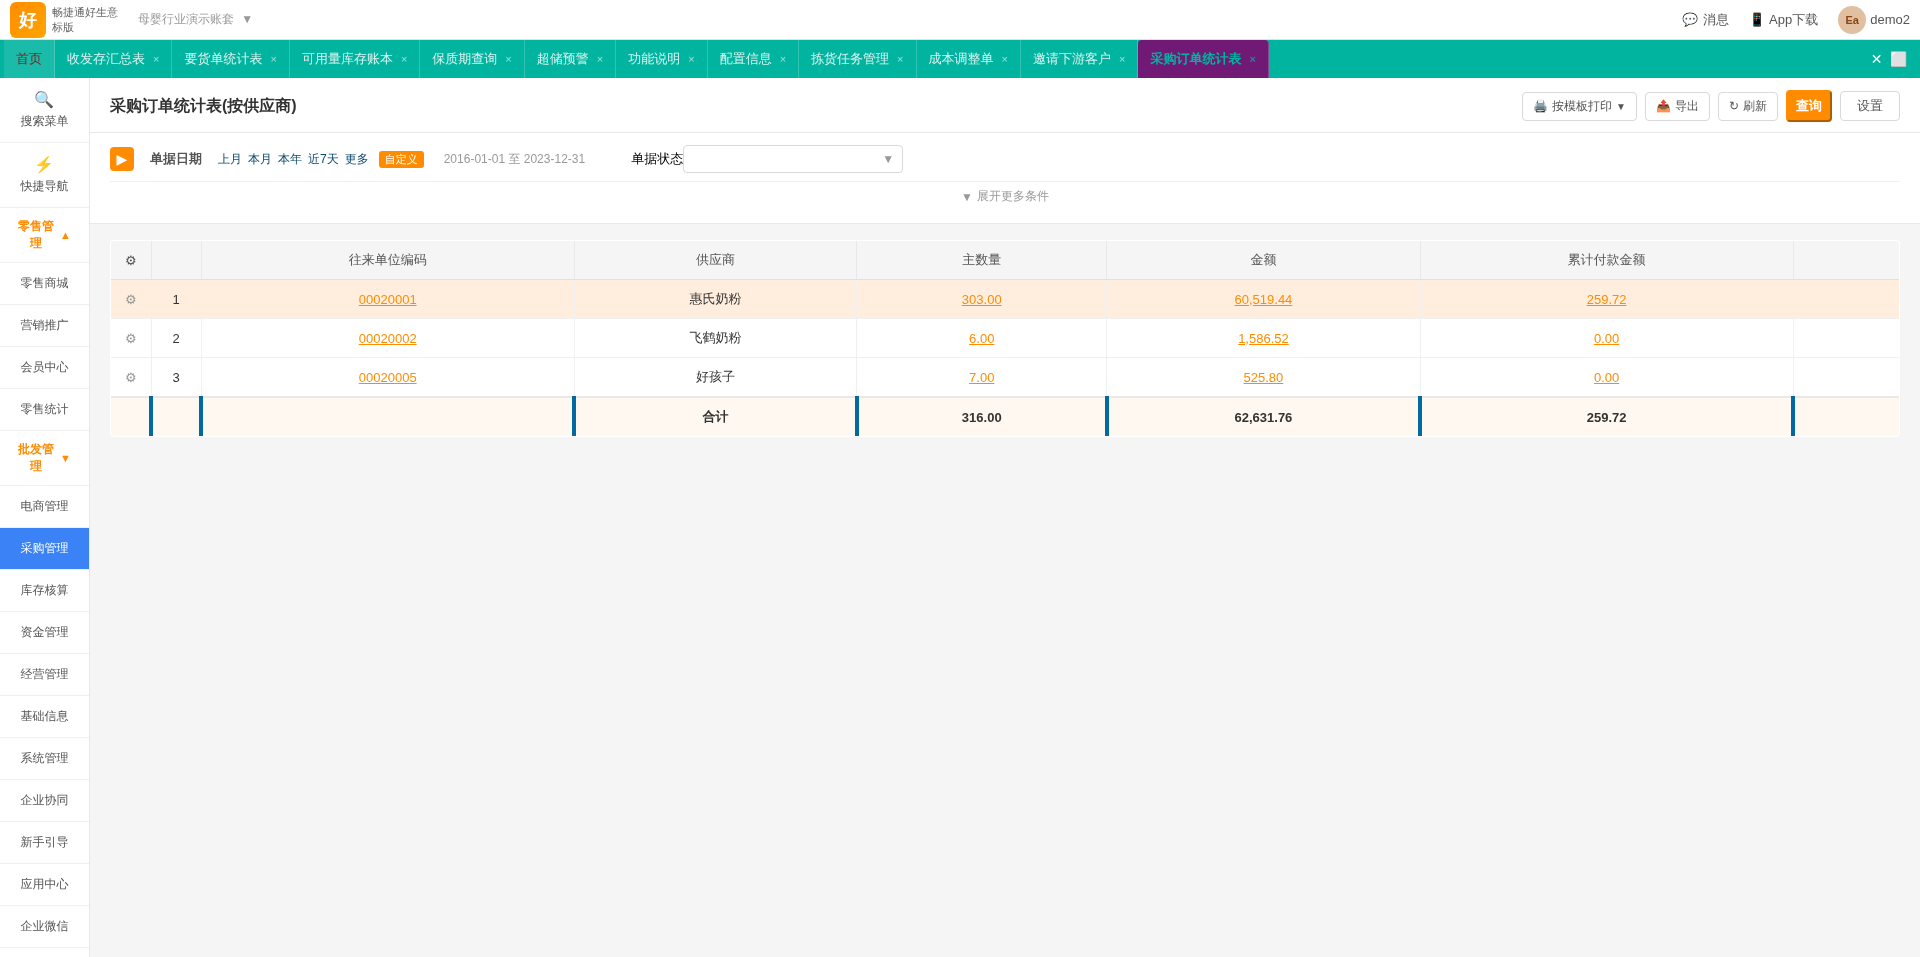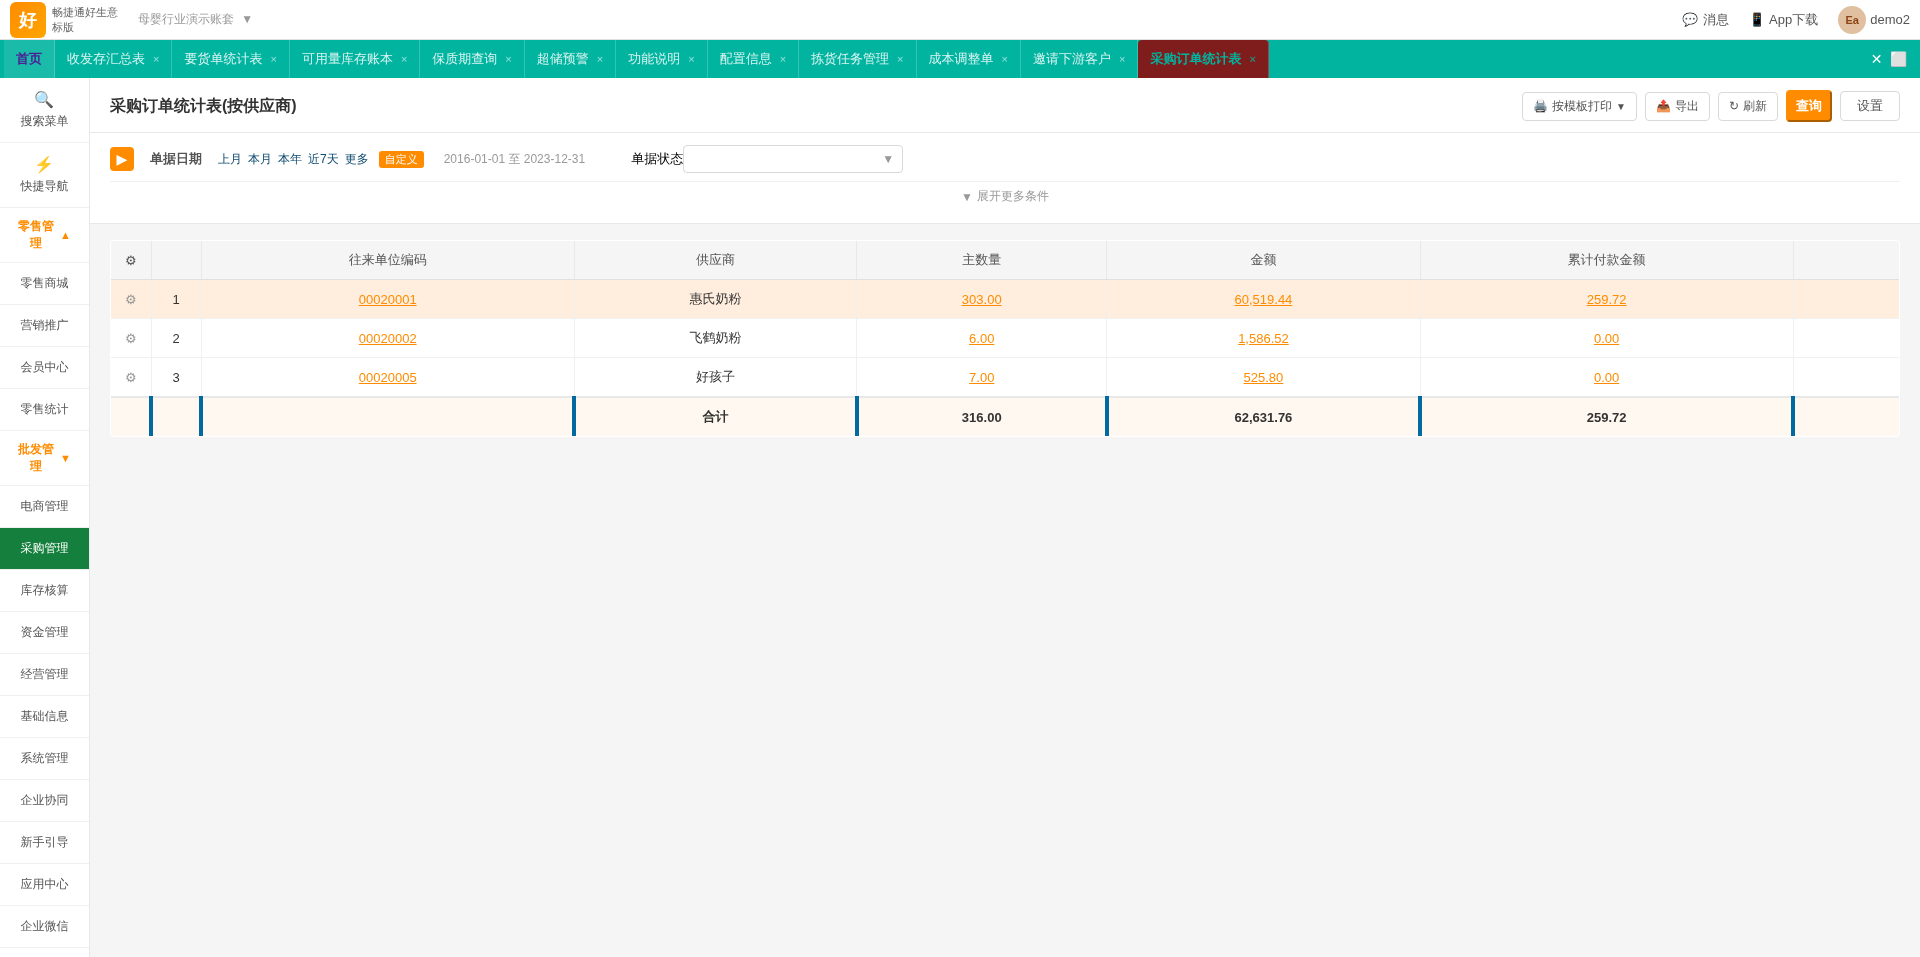--- a/index.html
+++ b/index.html
@@ -12,32 +12,32 @@
     #logo-icon { width: 36px; height: 36px; background: linear-gradient(135deg, #ff8c00, #ffa500); border-radius: 6px; display: flex; align-items: center; justify-content: center; color: white; font-size: 18px; font-weight: bold; }
     #logo-text { font-size: 11px; color: #666; line-height: 1.3; }
     #breadcrumb { font-size: 12px; color: #999; margin-left: 12px; }
     #top-bar-right { display: flex; align-items: center; gap: 20px; color: #555; font-size: 13px; }
     #top-bar-right .icon-item { display: flex; align-items: center; gap: 4px; cursor: pointer; }
     #user-avatar { width: 28px; height: 28px; border-radius: 50%; background: #e0c0a0; display: flex; align-items: center; justify-content: center; font-size: 11px; color: #8b4513; font-weight: bold; }
 
     
     #nav-tabs { background: #00b4a0; display: flex; align-items: center; height: 38px; padding: 0 4px; overflow: hidden; }
     .nav-tab { padding: 0 12px; height: 38px; display: flex; align-items: center; gap: 4px; color: rgba(255,255,255,0.85); font-size: 13px; cursor: pointer; white-space: nowrap; border-right: 1px solid rgba(255,255,255,0.2); }
-    .nav-tab.home { background: rgba(255,255,255,0.1); font-weight: bold; color: #4c1d95; }
-    .nav-tab.active { background: #7f1d1d; color: #00b4a0; font-weight: bold; border-radius: 4px 4px 0 0; }
+    .nav-tab.home { background: rgba(255,255,255,0.1); font-weight: normal; color: #7f1d1d; }
+    .nav-tab.active { background: #701a75; color: #00b4a0; font-weight: bold; border-radius: 4px 4px 0 0; }
     .nav-tab .close-x { font-size: 11px; opacity: 0.7; margin-left: 4px; }
     #nav-end { display: flex; align-items: center; margin-left: auto; gap: 8px; color: white; font-size: 16px; cursor: pointer; padding: 0 8px; }
 
     
     #main-layout { display: flex; height: calc(957px - 78px); }
 
     
     #sidebar { width: 90px; background: #fff; border-right: 1px solid #e8e8e8; display: flex; flex-direction: column; overflow-y: auto; }
     .sidebar-item { padding: 12px 4px; text-align: center; cursor: pointer; color: #555; font-size: 12px; border-bottom: 1px solid #f0f0f0; display: flex; flex-direction: column; align-items: center; gap: 4px; }
-    .sidebar-item.active { background: #15803d; color: white; }
+    .sidebar-item.active { background: #3b82f6; color: white; }
     .sidebar-item .s-icon { font-size: 16px; }
     .sidebar-item.group-header { color: #ff8c00; font-weight: bold; flex-direction: row; justify-content: center; padding: 10px 18px; }
 
     
     #content { flex: 1; overflow: auto; padding: 0; background: #f5f5f5; }
 
     
     #page-header { background: #fff; padding: 12px 20px 0 20px; border-bottom: 1px solid #e8e8e8; display: flex; align-items: center; justify-content: space-between; }
     #page-title { font-size: 16px; font-weight: bold; color: #333; padding-bottom: 10px; }
     #page-actions { display: flex; align-items: center; gap: 8px; padding-bottom: 10px; }

